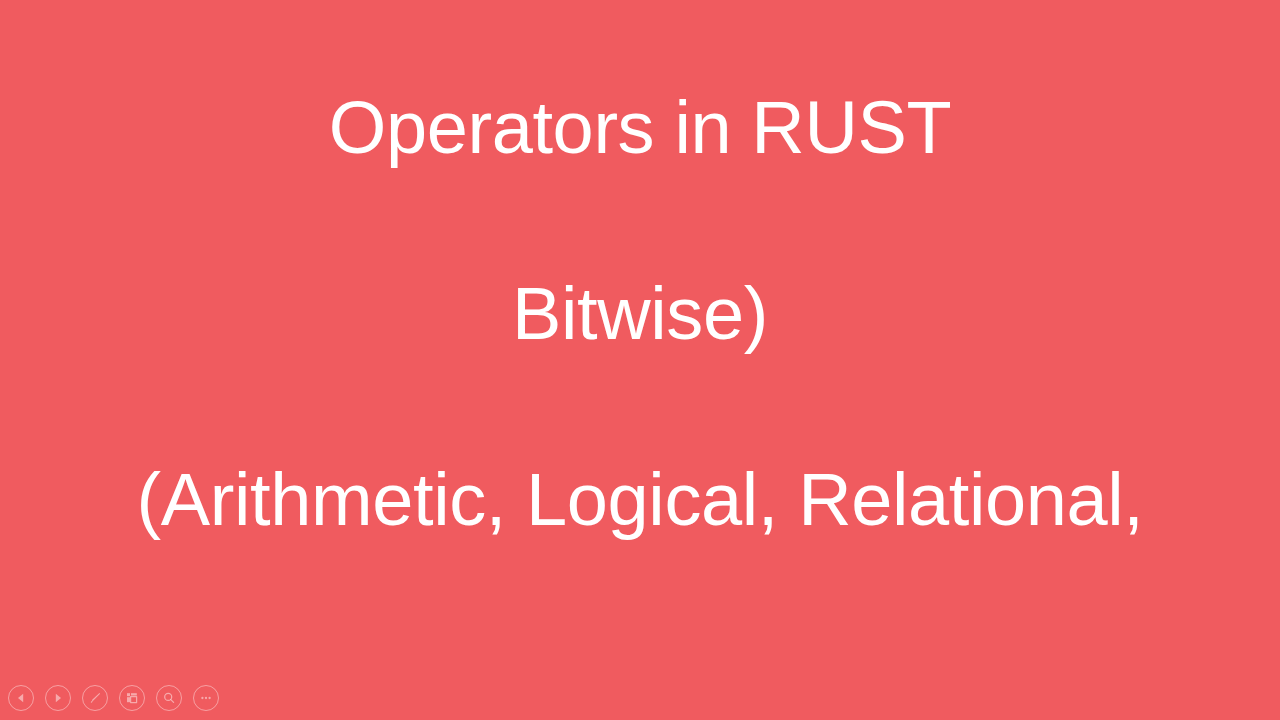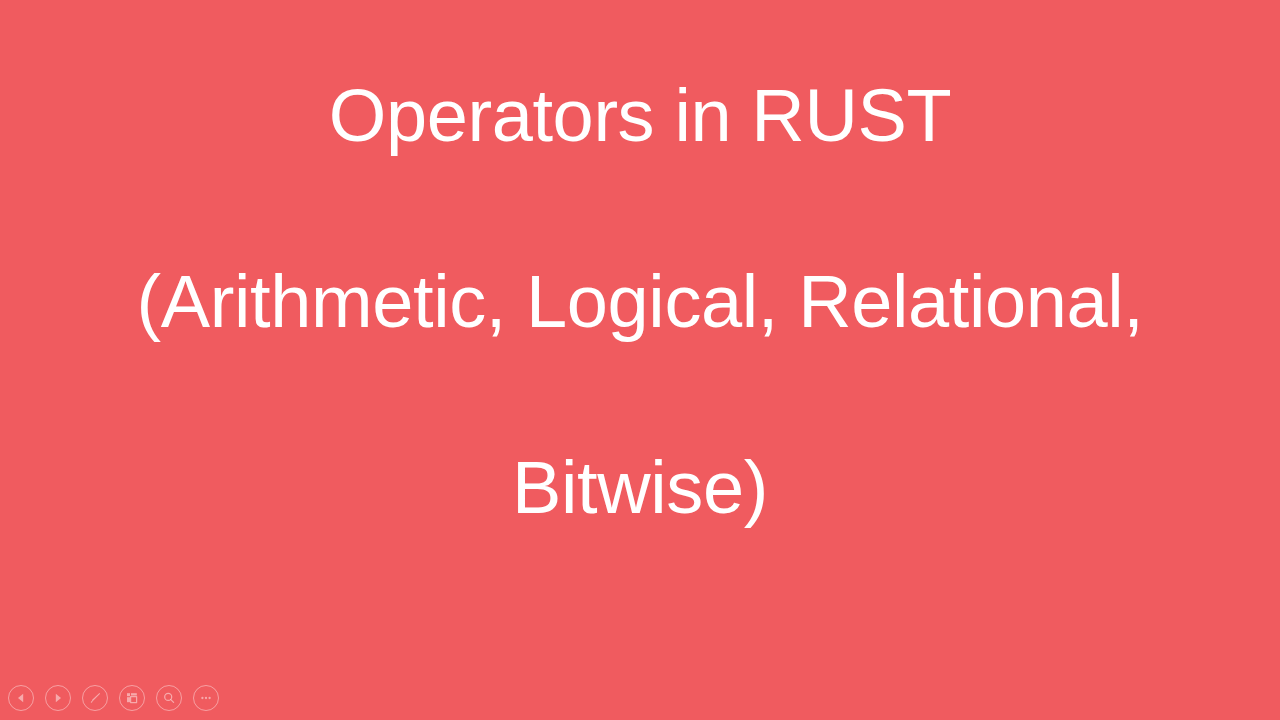--- a/index.html
+++ b/index.html
@@ -24,21 +24,21 @@
   }
 
   
   #slide-content {
     position: absolute;
     left: 0;
     top: 0;
     width: 1280px;
     height: 720px;
     display: flex;
-    align-items: flex-end;
+    align-items: center;
     justify-content: center;
     box-sizing: border-box;
   }
 
   #slide-title {
     width: 1120px;
     text-align: center;
     color: #ffffff;
     font-family: "Liberation Sans", sans-serif;
     font-weight: 400;
@@ -97,22 +97,22 @@
   }
 </style>
 </head>
 <body>
 
 <div id="slide-viewer" style="background: rgb(240, 91, 95);">
 
   <div id="slide-content">
     <div id="slide-title" style="color: rgb(255, 255, 255);">
       <span class="title-line">Operators in RUST</span>
+      <span class="title-line">Bitwise)</span>
       <span class="title-line">(Arithmetic, Logical, Relational,</span>
-      <span class="title-line">Bitwise)</span>
       
     </div>
   </div>
 
   <div id="slide-toolbar">
 
     <button class="tool-btn" title="Previous slide">
       <span>
         <svg width="16" height="16" viewBox="0 0 16 16" aria-hidden="true">
           <path class="tool-glyph-fill" d="M10.2 3.8 L5.0 8.0 L10.2 12.2 Z"></path>

